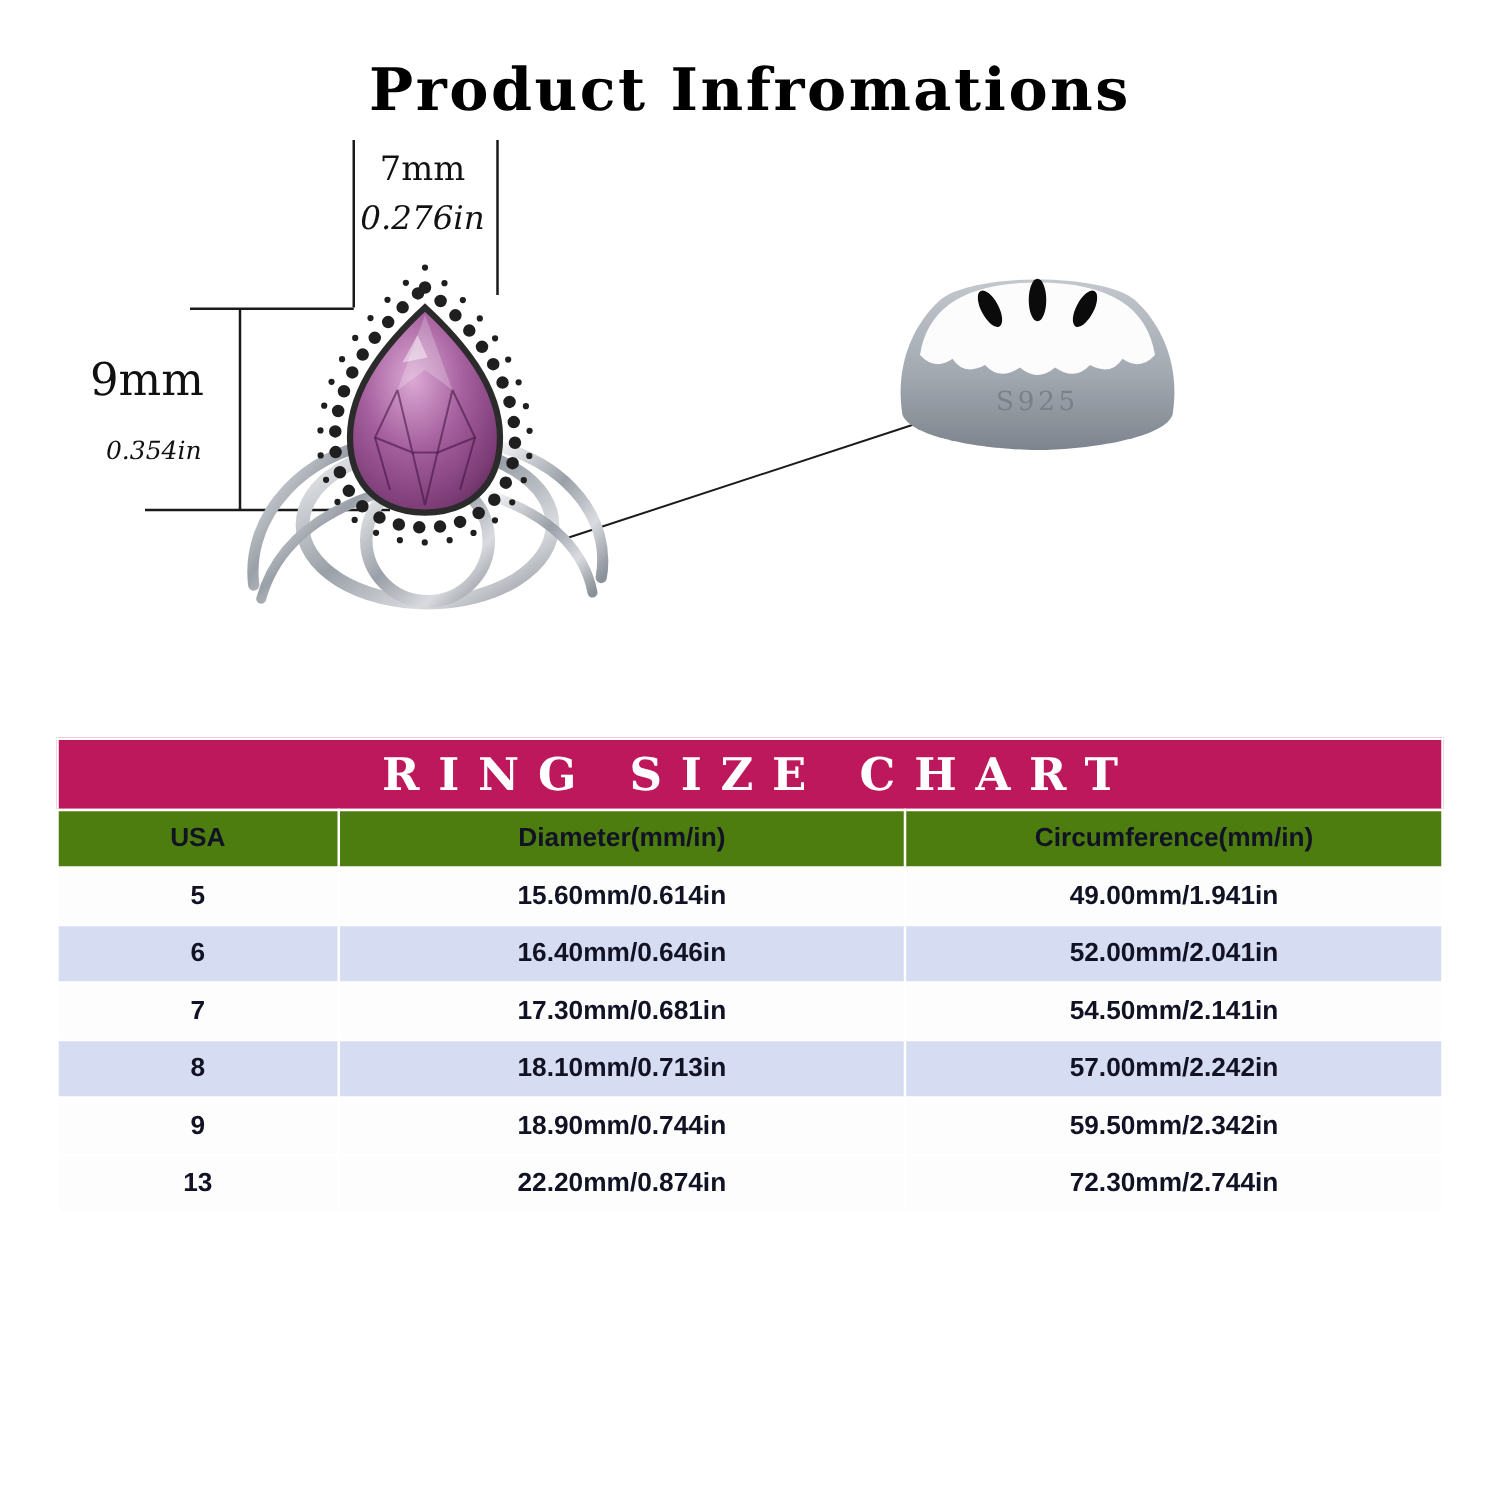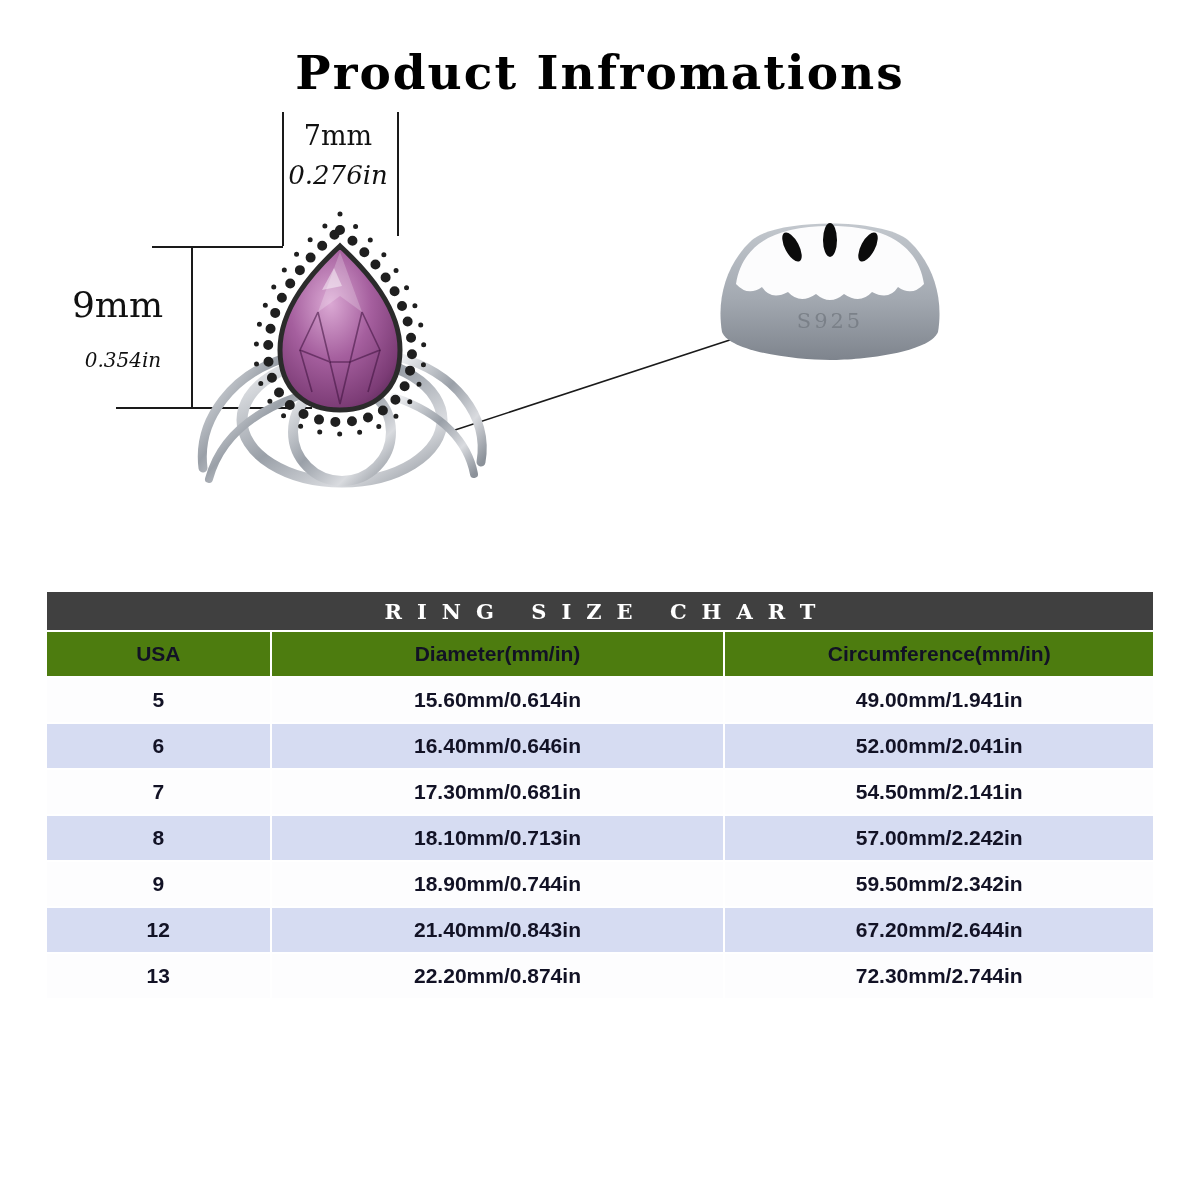--- a/index.html
+++ b/index.html
@@ -34,25 +34,25 @@
   .lbl-9in{left:48px;top:348px;width:150px;font-size:20px;font-style:italic;}
   .lbl-material{
     left:665px;top:382px;width:350px;
     font-size:31px;font-style:italic;
   }
   
   .size-chart{
     position:absolute;top:590px;left:45px;width:1110px;
   }
   .chart-title{
-    background:#404040;
+    background:#be185d;
     color:#ffffff;
     font-family:"DejaVu Serif",serif;
     font-weight:bold;
-    font-size:21px;
+    font-size:36px;
     letter-spacing:15px;
     text-indent:15px;
     text-align:center;
     padding:7px 0 6px 0;
     border:2px solid #fff;
     border-bottom:none;
   }
   table.chart{
     width:100%;
     border-collapse:collapse;
@@ -189,25 +189,20 @@
           <tr class="row-alt">
             <td>8</td>
             <td>18.10mm/0.713in</td>
             <td>57.00mm/2.242in</td>
           </tr>
           <tr class="row-plain">
             <td>9</td>
             <td>18.90mm/0.744in</td>
             <td>59.50mm/2.342in</td>
           </tr>
-          <tr class="row-alt">
-            <td>12</td>
-            <td>21.40mm/0.843in</td>
-            <td>67.20mm/2.644in</td>
-          </tr>
           <tr class="row-plain">
             <td>13</td>
             <td>22.20mm/0.874in</td>
             <td>72.30mm/2.744in</td>
           </tr>
         </tbody>
     </table>
   </section>
 
 </div>

